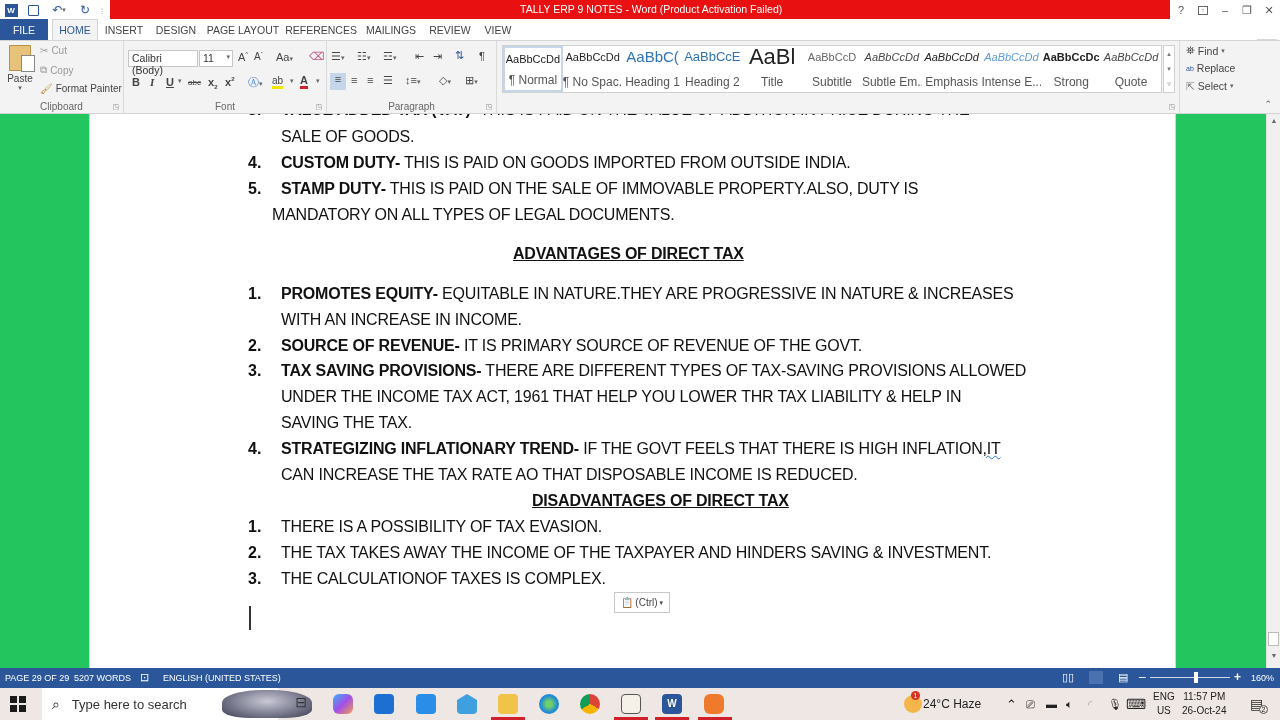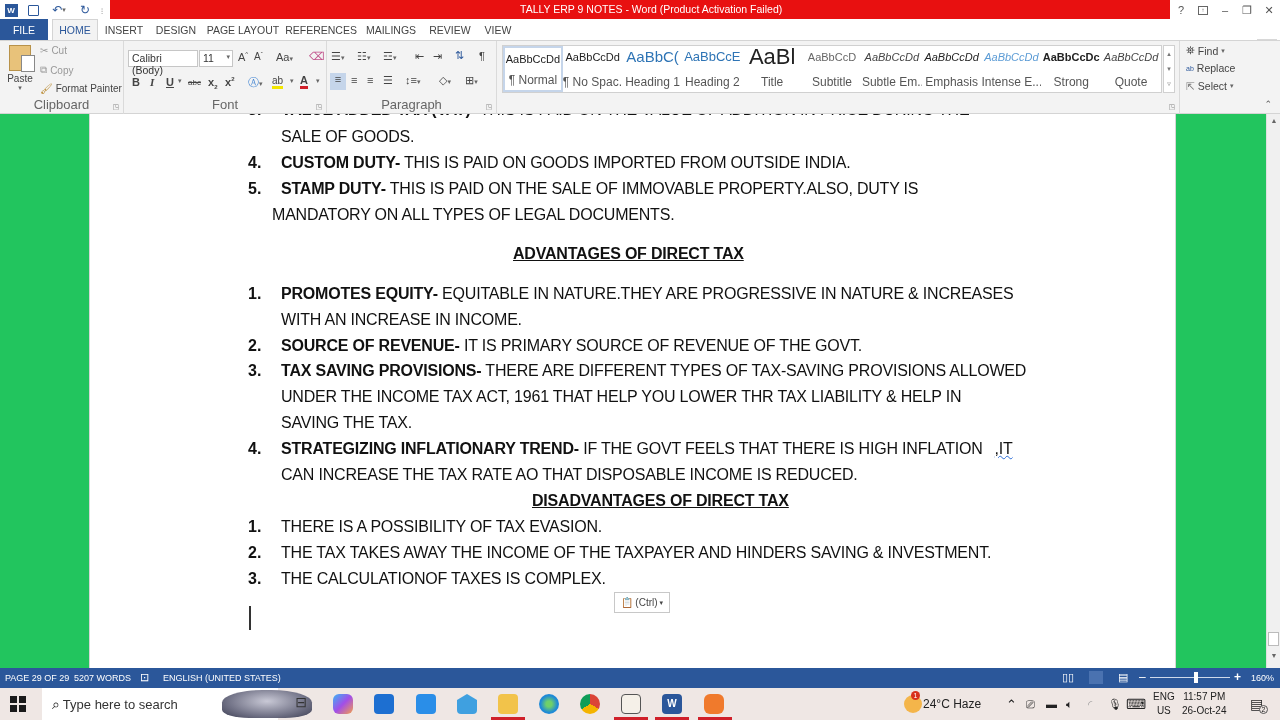--- a/index.html
+++ b/index.html
@@ -19,21 +19,21 @@
   .tab { position: absolute; top: 0; height: 22px; font-size: 10.5px; color: #444; display: flex; align-items: center; justify-content: center; }
   .tab.file { background: #2b579a; color: #fff; left: 0; width: 48px; }
   .tab.active { border: 1px solid #d4d4d4; border-bottom: 1px solid #f3f3f3; background: #f3f3f3; color: #2b579a; }
   #signin { position: absolute; right: 28px; top: 23px; font-size: 10.5px; color: #444; }
   #avatar { position: absolute; right: 3px; top: 20px; width: 20px; height: 20px; background: #d8d8d8; }
   #avatar::after { content: ""; position: absolute; left: 6px; top: 3px; width: 8px; height: 8px; border-radius: 50%; background: #fff; }
 
   
   #ribbon { position: absolute; left: 0; top: 40px; width: 1280px; height: 74px; background: #f3f3f3; border-top: 1px solid #d4d4d4; border-bottom: 1px solid #d4d4d4; }
   .group { position: absolute; top: 0; height: 73px; border-right: 1px solid #dadada; }
-  .group-label { position: absolute; bottom: 2px; left: 0; right: 0; text-align: center; font-size: 13px; color: #666; }
+  .group-label { position: absolute; bottom: 2px; left: 0; right: 0; text-align: center; font-size: 10px; color: #666; }
   .launcher { position: absolute; bottom: 3px; right: 4px; font-size: 7px; color: #888; }
 
   .paste-btn { position: absolute; left: 4px; top: 4px; width: 32px; height: 54px; text-align: center; }
   .paste-icon { width: 22px; height: 26px; margin: 0 auto; background: #e8c27a; border: 1px solid #b8924a; position: relative; }
   .paste-icon::after { content: ""; position: absolute; right: -5px; bottom: -2px; width: 12px; height: 15px; background: #fff; border: 1px solid #888; }
   .paste-label { font-size: 10px; color: #444; margin-top: 2px; }
   .clip-item { position: absolute; left: 40px; font-size: 10px; color: #999; display: flex; align-items: center; gap: 3px; }
   .clip-item.on { color: #444; }
 
   .font-box { position: absolute; top: 9px; height: 17px; border: 1px solid #c6c6c6; background: #fff; font-size: 10.5px; color: #333; padding: 1px 3px; }
@@ -53,38 +53,38 @@
   #page { position: absolute; left: 89px; top: 0; width: 1087px; height: 554px; background: #fff; border-left: 1px solid #d6d6d6; border-right: 1px solid #d6d6d6; }
   #vscroll { position: absolute; left: 1266px; top: 114px; width: 14px; height: 554px; background: #f0f0f0; border-left: 1px solid #e0e0e0; }
   .sb-arrow { position: absolute; left: 2px; width: 10px; height: 12px; font-size: 7px; color: #666; text-align: center; }
   .sb-thumb { position: absolute; left: 1px; top: 518px; width: 11px; height: 14px; background: #fff; border: 1px solid #bbb; }
 
   .doc { position: absolute; left: 0; top: 0; width: 100%; font-family: "Liberation Sans", sans-serif; color: #111; font-size: 16px; }
   .line { position: absolute; white-space: nowrap; letter-spacing: -0.2px; }
   .num { position: absolute; font-weight: bold; }
   .heading { position: absolute; font-weight: bold; text-decoration: underline; white-space: nowrap; letter-spacing: -0.2px; }
   b { font-weight: bold; }
-  .squiggle { text-decoration: underline wavy #2b6cd6; text-decoration-thickness: 1px; padding-left: 12px; }
+  .squiggle { text-decoration: underline wavy #2b6cd6; text-decoration-thickness: 1px; }
 
   #paste-opts { position: absolute; left: 524px; top: 478px; width: 56px; height: 21px; border: 1px solid #c8c8c8; background: #fff; font-size: 10px; color: #444; display: flex; align-items: center; justify-content: center; gap: 2px; }
   #caret { position: absolute; left: 159px; top: 492px; width: 1.5px; height: 24px; background: #333; }
 
   
   #statusbar { position: absolute; left: 0; top: 668px; width: 1280px; height: 20px; background: #2b579a; color: #fff; font-size: 9px; }
   .sb-text { position: absolute; top: 5px; white-space: nowrap; }
   #zoom-slider { position: absolute; left: 1150px; top: 9px; width: 80px; height: 1px; background: #cfd9ea; }
   #zoom-thumb { position: absolute; left: 1194px; top: 4px; width: 4px; height: 11px; background: #fff; }
 
   
   #taskbar { position: absolute; left: 0; top: 688px; width: 1280px; height: 32px; background: #efe7e4; }
   #start { position: absolute; left: 10px; top: 8px; width: 16px; height: 16px; display: grid; grid-template-columns: 7px 7px; gap: 2px; }
   #start span { background: #1a1a1a; }
   #search-box { position: absolute; left: 42px; top: 0; width: 236px; height: 32px; background: #fff; display: flex; align-items: center; }
   #search-glass { margin-left: 10px; font-size: 14px; color: #222; }
-  #search-text { margin-left: 3px; font-size: 13px; color: #333; }
+  #search-text { margin-left: 12px; font-size: 13px; color: #333; }
   #search-img { position: absolute; left: 180px; top: 2px; width: 90px; height: 28px; background: radial-gradient(ellipse at 50% 40%, #c9c9d6 0%, #737488 60%, #3b3d52 100%); border-radius: 45% 45% 30% 30%; }
   .tb-icon { position: absolute; top: 6px; width: 20px; height: 20px; border-radius: 4px; }
   .tb-underline { position: absolute; top: 29px; height: 3px; width: 34px; background: #d0202a; }
   .tray { position: absolute; top: 0; height: 32px; font-size: 12px; color: #222; display: flex; align-items: center; }
 </style>
 </head>
 <body>
 
 <div id="titlebar">
   <div id="qat">

